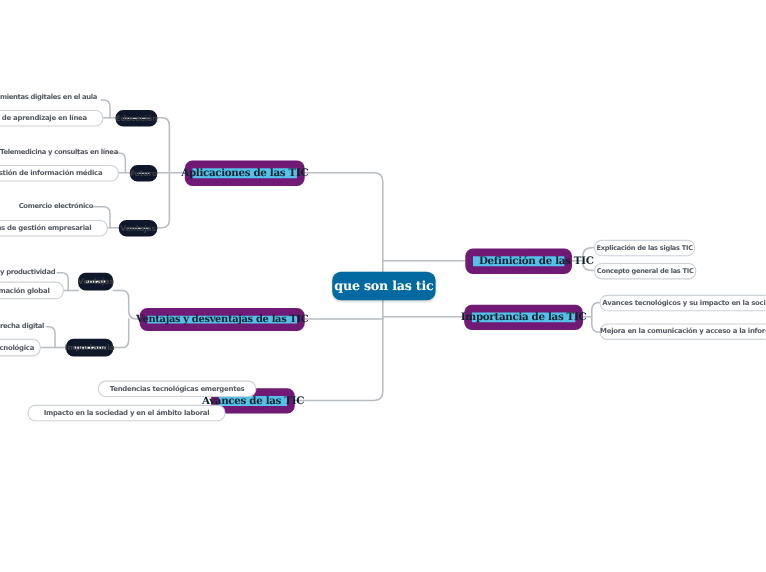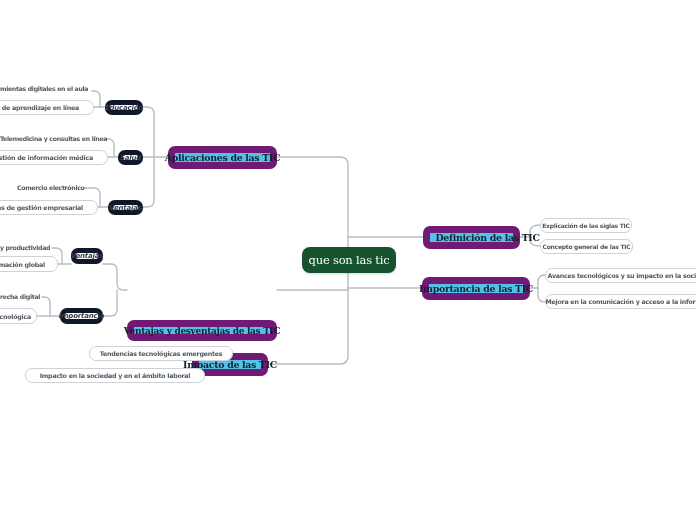--- a/index.html
+++ b/index.html
@@ -6,33 +6,33 @@
   body{
     width:696px;height:520px;position:relative;overflow:hidden;
     background:#ffffff;
     font-family:"DejaVu Sans", sans-serif;
   }
   #canvas{position:absolute;inset:0;width:696px;height:520px;}
   svg.links{position:absolute;left:0;top:0;z-index:1;}
   .node{position:absolute;z-index:2;display:flex;align-items:center;justify-content:center;
         white-space:nowrap;box-sizing:border-box;}
   .center-topic{
-    background:#14532d;color:#ffffff;border-radius:8px;
-    font-family:"DejaVu Serif", serif;font-weight:normal;font-size:11.5px;letter-spacing:-0.2px;
+    background:#0369a1;color:#ffffff;border-radius:8px;
+    font-family:"DejaVu Serif", serif;font-weight:bold;font-size:11.5px;letter-spacing:-0.2px;
     box-shadow:0 1px 2px rgba(0,0,0,0.15);
     text-align:center;
   }
   .main-topic{
     background:#55c1e9;border:7px solid #701a75;border-radius:7px;
     color:#10222e;font-family:"DejaVu Serif", serif;font-weight:bold;
     font-size:9.4px;letter-spacing:-0.3px;
   }
   .sub-box{
-    background:#ffffff;border:5px solid #0f172a;border-radius:7px;
-    color:#3c4146;font-weight:bold;font-size:7px;letter-spacing:-0.2px;font-style:italic;
+    background:#ffffff;border:7px solid #0f172a;border-radius:7px;
+    color:#3c4146;font-weight:bold;font-size:7px;letter-spacing:-0.2px;
   }
   .leaf-box{
     background:#ffffff;border:1px solid #cdd2d6;border-radius:7px;
     color:#53585e;font-weight:bold;font-size:6.3px;letter-spacing:-0.25px;
   }
   .leaf-box.flush-right{justify-content:flex-end;}
   .leaf-text{
     position:absolute;z-index:2;color:#53585e;font-weight:bold;font-size:6.2px;
     letter-spacing:-0.3px;white-space:nowrap;line-height:10px;
   }
@@ -82,25 +82,25 @@
       <path d="M 530 288 H 538"></path>
       <path d="M 545 275 Q 538 275 538 282 V 295 Q 538 302 545 302"></path>
     </g>
   </svg>
 
   <div class="node center-topic" style="left:302px;top:247px;width:94px;height:26px;">que son las tic</div>
 
   <div class="node main-topic" style="left:168px;top:146px;width:109px;height:23px;">Aplicaciones de las TIC</div>
   <div class="node main-topic" style="left:423px;top:226px;width:97px;height:23px;padding-left:32px;">Definición de las TIC</div>
   <div class="node main-topic" style="left:422px;top:277px;width:108px;height:23px;">Importancia de las TIC</div>
-  <div class="node main-topic" style="left:127px;top:280px;width:150px;height:21px;font-size:9px;margin-top:40px;">Ventajas y desventajas de las TIC</div>
-  <div class="node main-topic" style="left:192px;top:353px;width:76px;height:23px;">Impacto de las TIC</div>
+  <div class="node main-topic" style="left:127px;top:280px;width:150px;height:21px;font-size:9px;">Ventajas y desventajas de las TIC</div>
+  <div class="node main-topic" style="left:192px;top:353px;width:76px;height:23px;">Avances de las TIC</div>
 
   <div class="node sub-box" style="left:105px;top:100px;width:38px;height:15px;">Educación</div>
-  <div class="node sub-box" style="left:118px;top:150px;width:25px;height:15px;">Salud</div>
+  <div class="node sub-box" style="left:118px;top:150px;width:25px;height:15px;">Futuro</div>
   <div class="node sub-box" style="left:108px;top:200px;width:35px;height:15px;">Ventajas</div>
   <div class="node sub-box" style="left:71px;top:248px;width:32px;height:16px;">Ventajas</div>
   <div class="node sub-box" style="left:60px;top:308px;width:43px;height:16px;">Importancia</div>
 
   <div class="leaf-text" style="left:0px;top:84px;">mientas digitales en el aula</div>
   <div class="leaf-text" style="left:0px;top:134px;">Telemedicina y consultas en línea</div>
   <div class="leaf-text" style="left:17px;top:183px;">Comercio electrónico</div>
   <div class="leaf-text" style="left:0px;top:243px;">y productividad</div>
   <div class="leaf-text" style="left:0px;top:292px;">recha digital</div>
 

